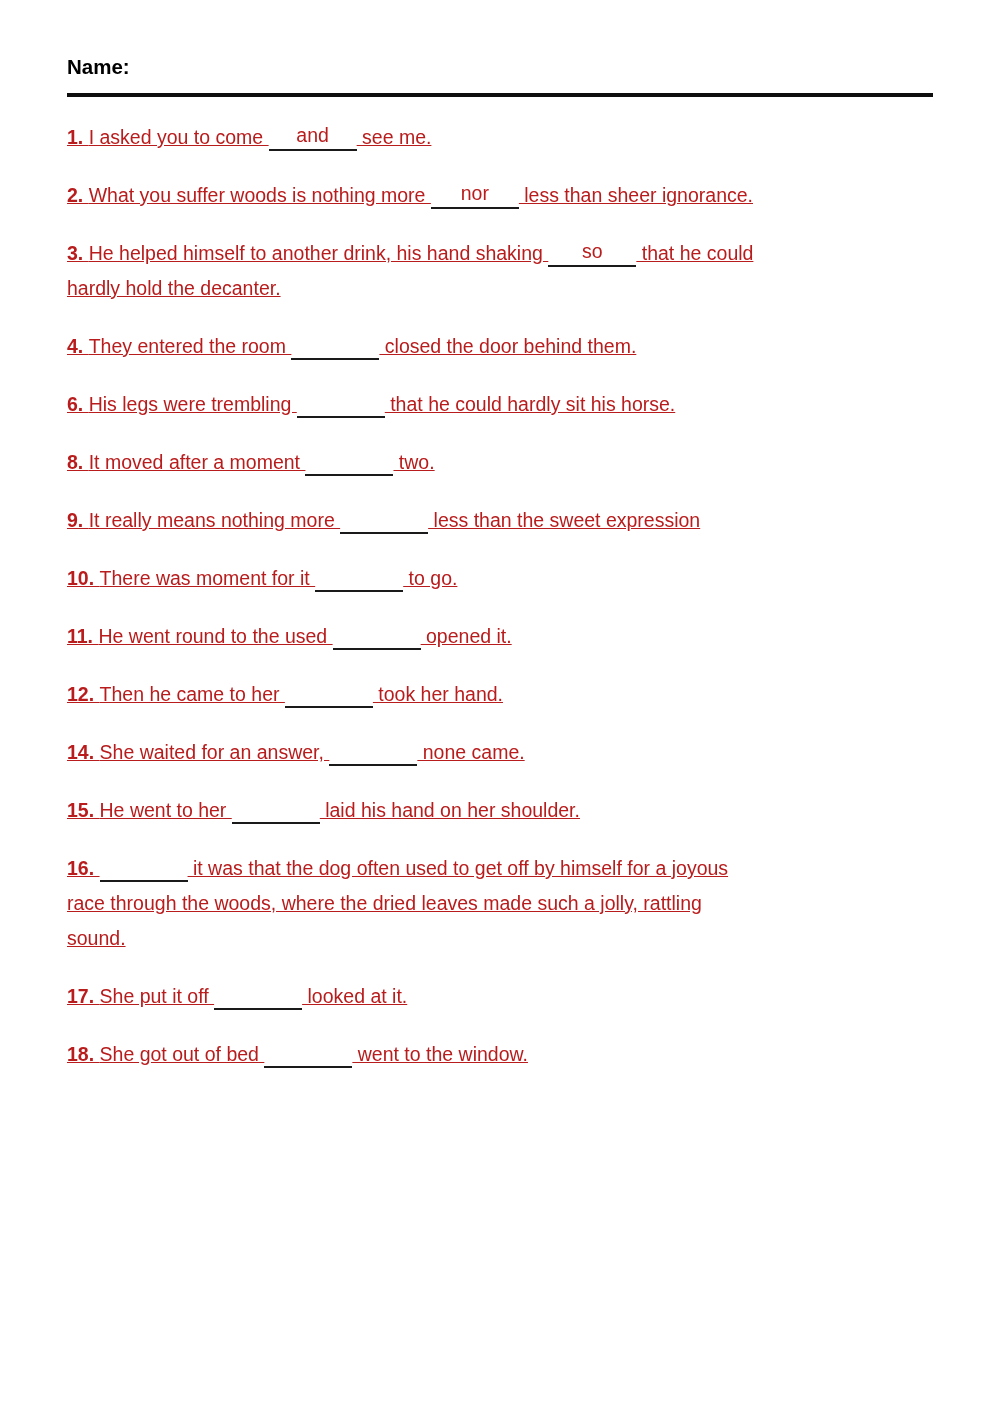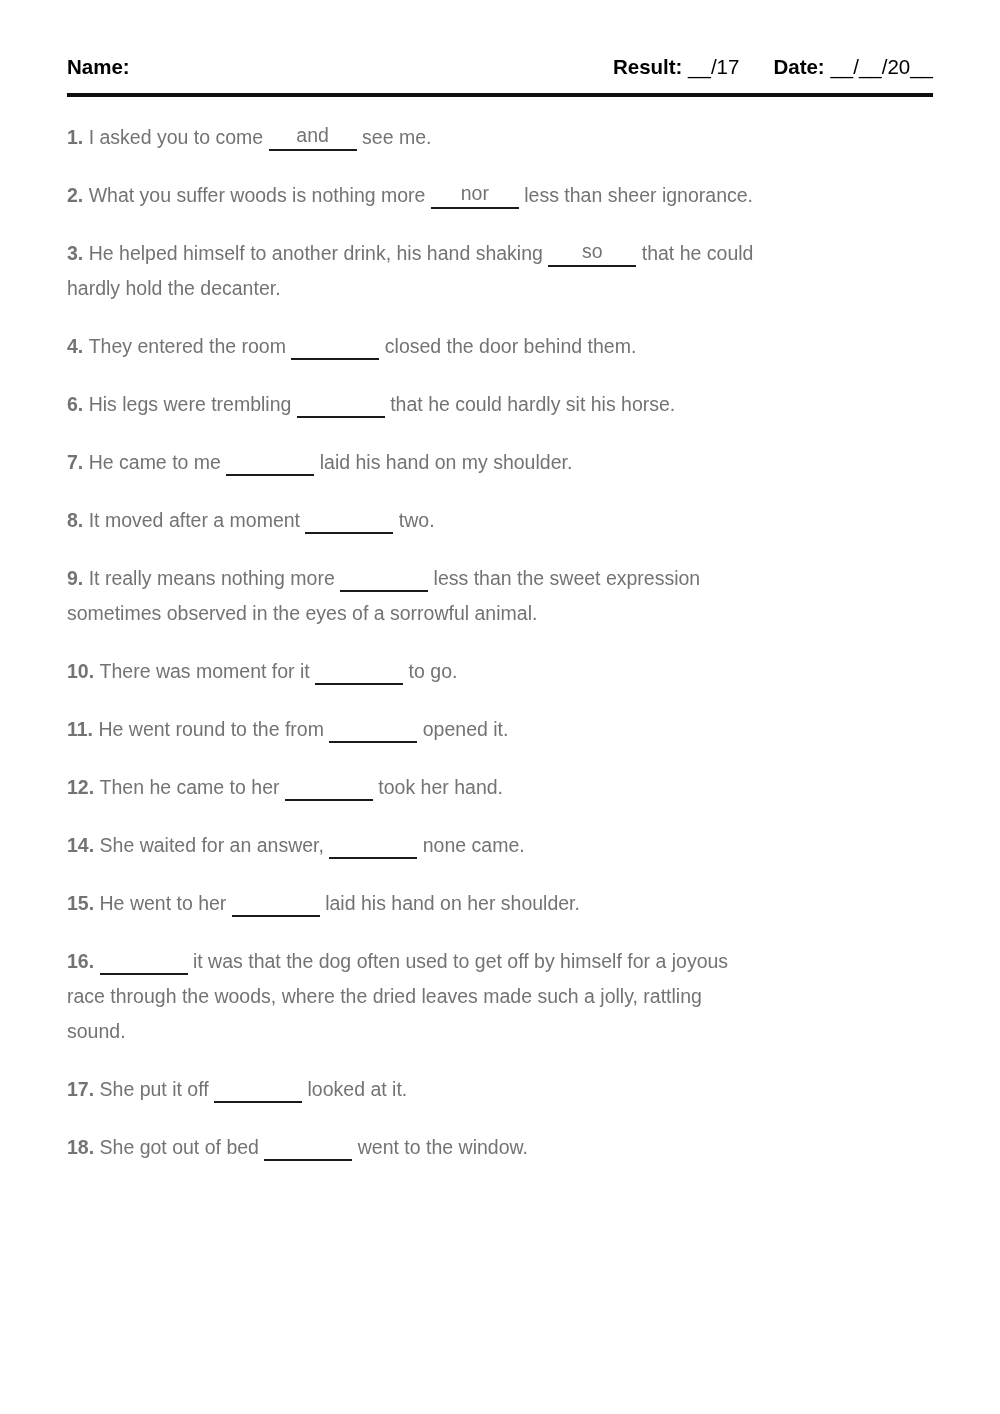--- a/index.html
+++ b/index.html
@@ -39,21 +39,22 @@
     margin-top: 14px;
     height: 4px;
     background: #0e0e0e;
     border: none;
   }
   .question-list { margin-top: 1px; }
   .question {
     font-size: 19.5px;
     line-height: 35px;
     margin: 23px 0;
-    color: #737373;
+    color: #b91c1c;
+    text-decoration: underline;
   }
   .qnum { font-weight: bold; }
   .blank {
     display: inline-block;
     width: 88px;
     height: 28px;
     line-height: 28px;
     border-bottom: 2px solid #1a1a1a;
     text-align: center;
     vertical-align: -7px;
@@ -66,39 +67,34 @@
   }
 </style>
 </head>
 <body>
 
 <div class="page">
 
 
   <div class="header-row">
     <span class="hdr-label">Name:</span>
-    <span class="header-right">
-      <span class="hdr-pair"><span class="hdr-label">Result:</span> <span class="hdr-value">__/17</span></span>
-      <span class="hdr-pair"><span class="hdr-label">Date:</span> <span class="hdr-value">__/__/20__</span></span>
-    </span>
   </div>
 
   <div class="rule"></div>
 
   <div class="question-list">
       <p class="question"><span class="qnum">1. </span><span>I asked you to come </span><span class="blank"><span class="answer">and</span></span><span> see me.</span></p>
       <p class="question"><span class="qnum">2. </span><span>What you suffer woods is nothing more </span><span class="blank"><span class="answer">nor</span></span><span> less than sheer ignorance.</span></p>
       <p class="question"><span class="qnum">3. </span><span>He helped himself to another drink, his hand shaking </span><span class="blank"><span class="answer">so</span></span><span> that he could</span><br><span>hardly hold the decanter.</span></p>
       <p class="question"><span class="qnum">4. </span><span>They entered the room </span><span class="blank"></span><span> closed the door behind them.</span></p>
       <p class="question"><span class="qnum">6. </span><span>His legs were trembling </span><span class="blank"></span><span> that he could hardly sit his horse.</span></p>
-      <p class="question"><span class="qnum">7. </span><span>He came to me </span><span class="blank"></span><span> laid his hand on my shoulder.</span></p>
       <p class="question"><span class="qnum">8. </span><span>It moved after a moment </span><span class="blank"></span><span> two.</span></p>
-      <p class="question"><span class="qnum">9. </span><span>It really means nothing more </span><span class="blank"></span><span> less than the sweet expression</span><br><span>sometimes observed in the eyes of a sorrowful animal.</span></p>
+      <p class="question"><span class="qnum">9. </span><span>It really means nothing more </span><span class="blank"></span><span> less than the sweet expression</span><br></p>
       <p class="question"><span class="qnum">10. </span><span>There was moment for it </span><span class="blank"></span><span> to go.</span></p>
-      <p class="question"><span class="qnum">11. </span><span>He went round to the from </span><span class="blank"></span><span> opened it.</span></p>
+      <p class="question"><span class="qnum">11. </span><span>He went round to the used </span><span class="blank"></span><span> opened it.</span></p>
       <p class="question"><span class="qnum">12. </span><span>Then he came to her </span><span class="blank"></span><span> took her hand.</span></p>
       <p class="question"><span class="qnum">14. </span><span>She waited for an answer, </span><span class="blank"></span><span> none came.</span></p>
       <p class="question"><span class="qnum">15. </span><span>He went to her </span><span class="blank"></span><span> laid his hand on her shoulder.</span></p>
       <p class="question"><span class="qnum">16. </span><span class="blank"></span><span> it was that the dog often used to get off by himself for a joyous</span><br><span>race through the woods, where the dried leaves made such a jolly, rattling</span><br><span>sound.</span></p>
       <p class="question"><span class="qnum">17. </span><span>She put it off </span><span class="blank"></span><span> looked at it.</span></p>
       <p class="question"><span class="qnum">18. </span><span>She got out of bed </span><span class="blank"></span><span> went to the window.</span></p>
     </div>
 
 </div>
 

